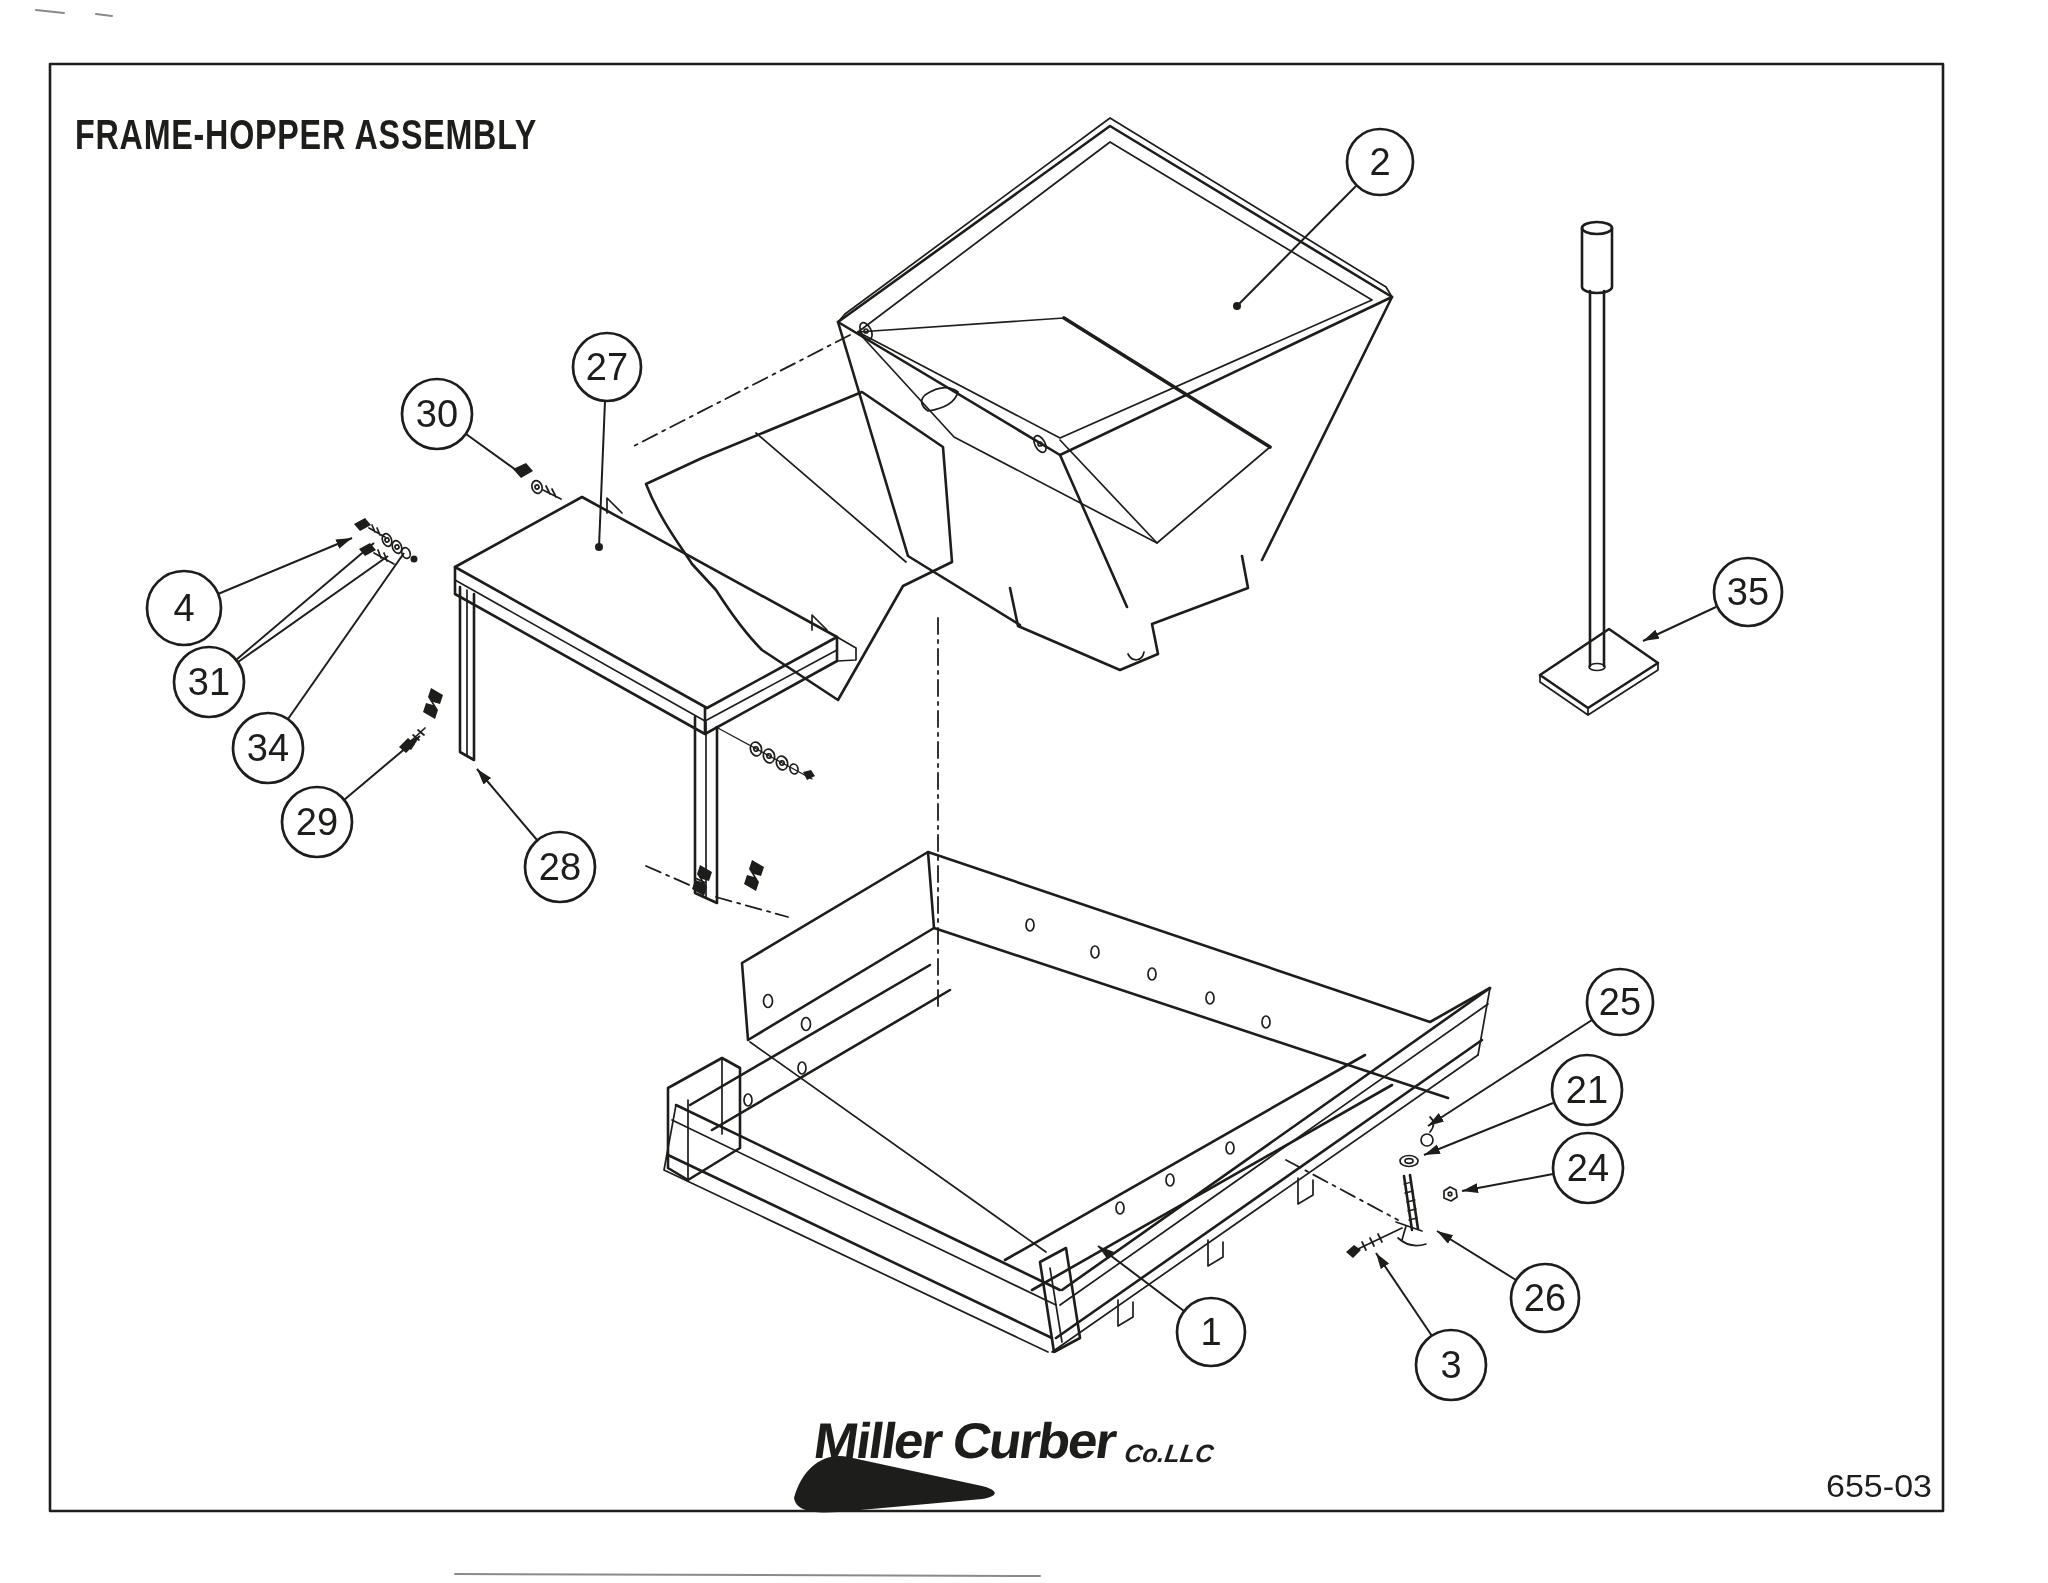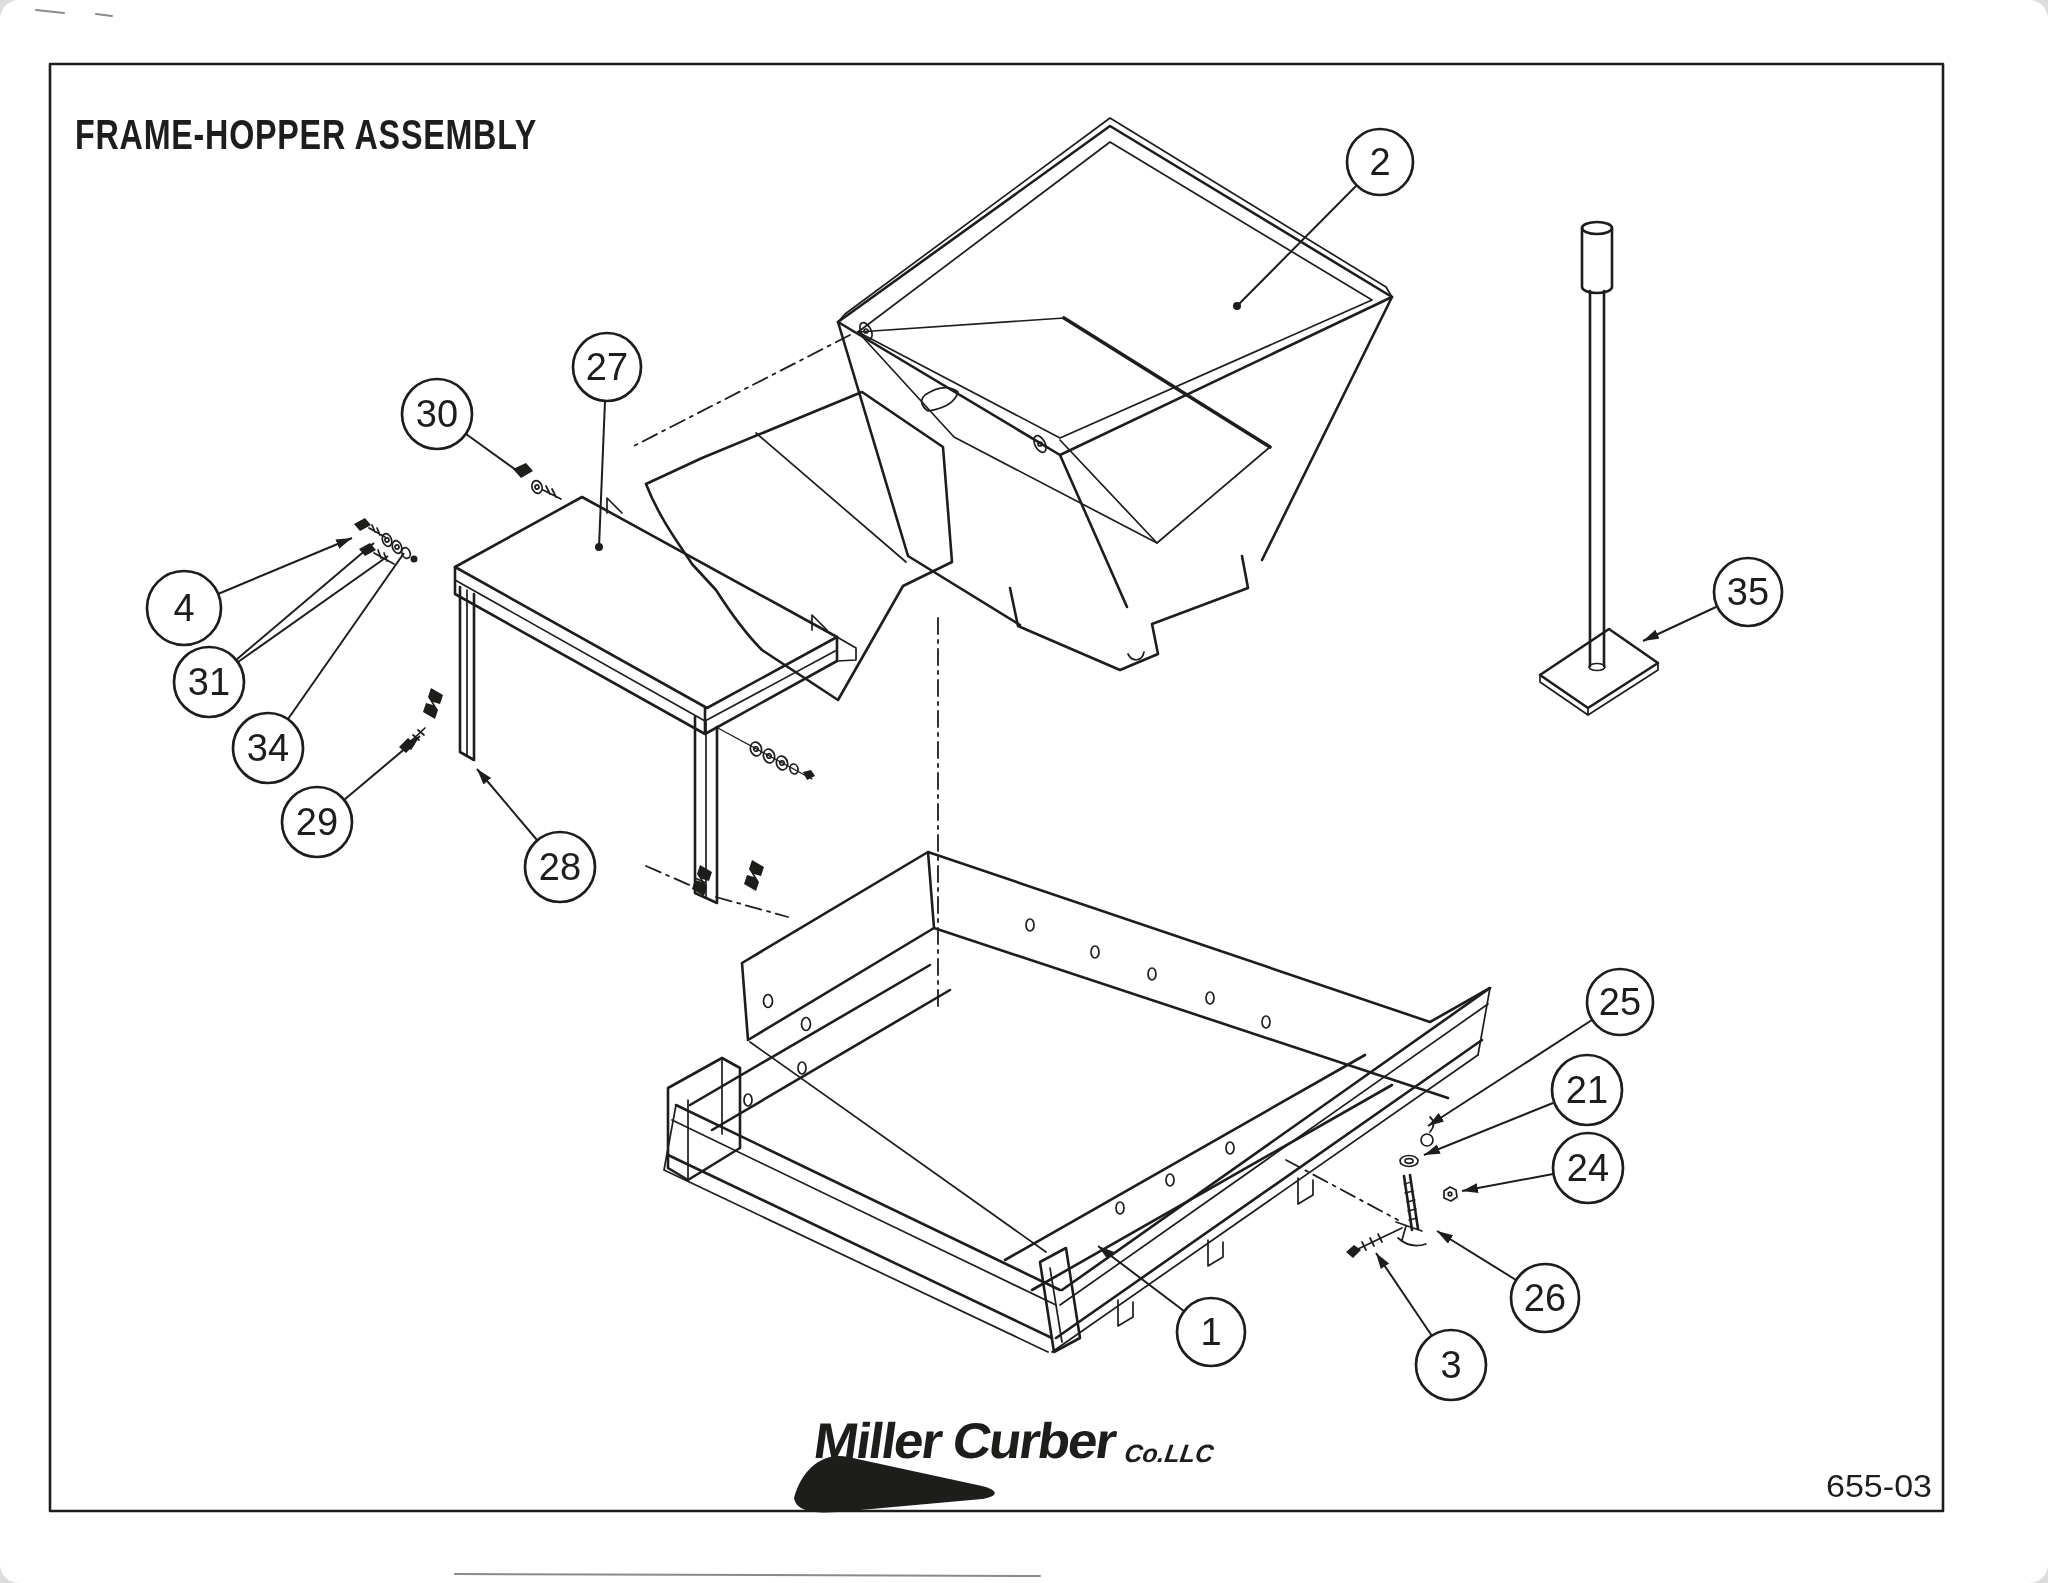--- a/index.html
+++ b/index.html
@@ -1,18 +1,18 @@
 <!DOCTYPE html>
 <html style="--ink: #1d1d1b; --paper: #ffffff;"><head>
 <meta charset="utf-8">
 <style>
   :root{ --ink:#1d1d1b; --paper:#ffffff; }
   html,body{margin:0;padding:0;background:#dddddd;}
   .sheet{position:relative;width:2048px;height:1583px;background:var(--paper);overflow:hidden;
-         font-family:"Liberation Sans",sans-serif;border-radius:19px;}
+         font-family:"Liberation Sans",sans-serif;}
   svg{display:block;width:2048px;height:1583px;}
   .art{stroke:var(--ink);fill:none;stroke-width:2.6;stroke-linejoin:round;stroke-linecap:round;}
   .thin{stroke-width:1.7;}
   .vthin{stroke-width:1.3;}
   .heavy{stroke-width:3.6;}
   .fillink{fill:var(--ink);stroke:none;}
   .leader{stroke:var(--ink);stroke-width:2;fill:none;}
   .callout-circle{fill:var(--paper);stroke:var(--ink);stroke-width:2.7;}
   .callout-num{font-size:38px;fill:var(--ink);text-anchor:middle;}
   .title-text{font-size:42px;font-weight:bold;fill:var(--ink);letter-spacing:1px;}

